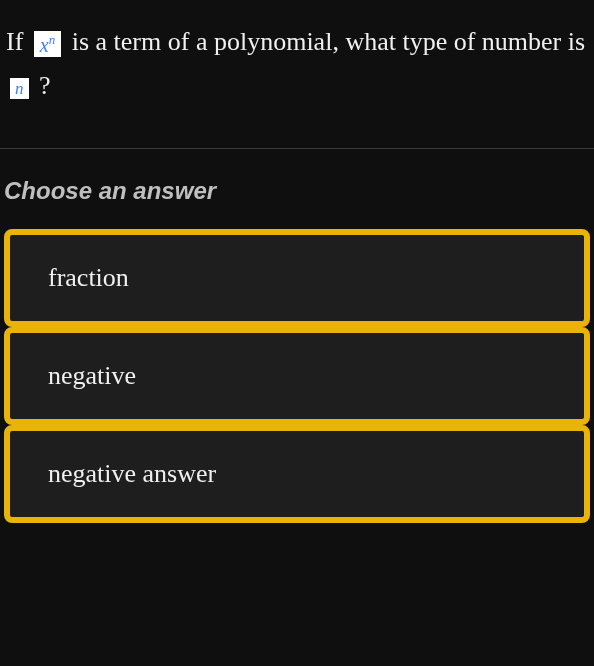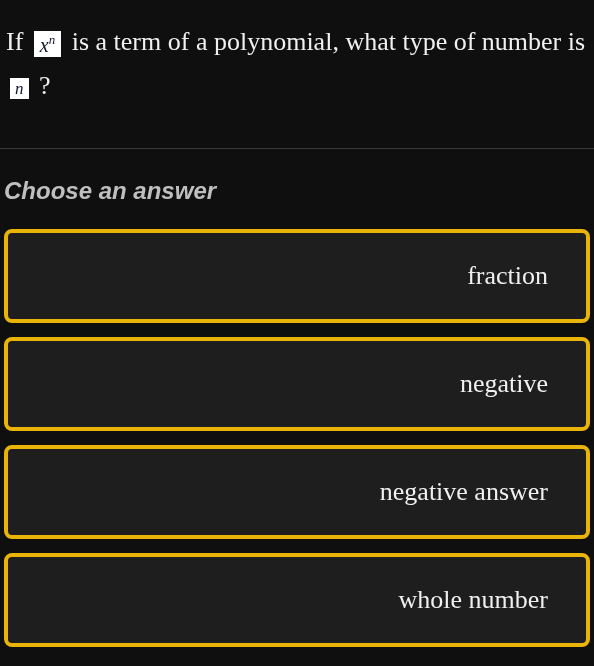--- a/index.html
+++ b/index.html
@@ -19,21 +19,21 @@
       padding: 20px 6px 0 6px;
     }
     .question-text {
       font-size: 26px;
       line-height: 1.7;
       color: #f0f0f0;
     }
     .math-badge {
       display: inline-block;
       background-color: #ffffff;
-      color: #0f172a;
+      color: #3b82f6;
       padding: 2px 6px;
       font-family: 'Times New Roman', serif;
       font-style: italic;
       vertical-align: middle;
       margin: 0 4px;
       line-height: 1;
     }
     .math-badge-large {
       font-size: 20px;
     }
@@ -57,29 +57,27 @@
     .choose-label {
       font-family: -apple-system, BlinkMacSystemFont, 'Segoe UI', Arial, sans-serif;
       font-weight: 700;
       font-size: 24px;
       color: #bfbfbf;
       margin: 28px 0 24px 0;
       font-style: italic;
     }
     .answer-option {
       background-color: #1e1e1e;
-      border: 4px solid #eab308;
+      border: 6px solid #eab308;
       border-radius: 8px;
       padding: 28px 38px;
-      margin-bottom: 14px;
       cursor: pointer;
       font-size: 26px;
       color: #f0f0f0;
       font-family: Georgia, 'Times New Roman', serif;
-      text-align: right;
     }
   </style>
 </head>
 <body>
 
 <div class="question-container">
   <p class="question-text">
     <span>If </span>
     <span class="math-badge math-badge-large"><span>x</span><sup>n</sup></span>
     <span> is a term of a polynomial, what type of number is </span>
@@ -98,16 +96,13 @@
   </div>
 
   <div class="answer-option">
     <span>negative</span>
   </div>
 
   <div class="answer-option">
     <span>negative answer</span>
   </div>
 
-  <div class="answer-option">
-    <span>whole number</span>
-  </div>
 </div>
 
 </body></html>

